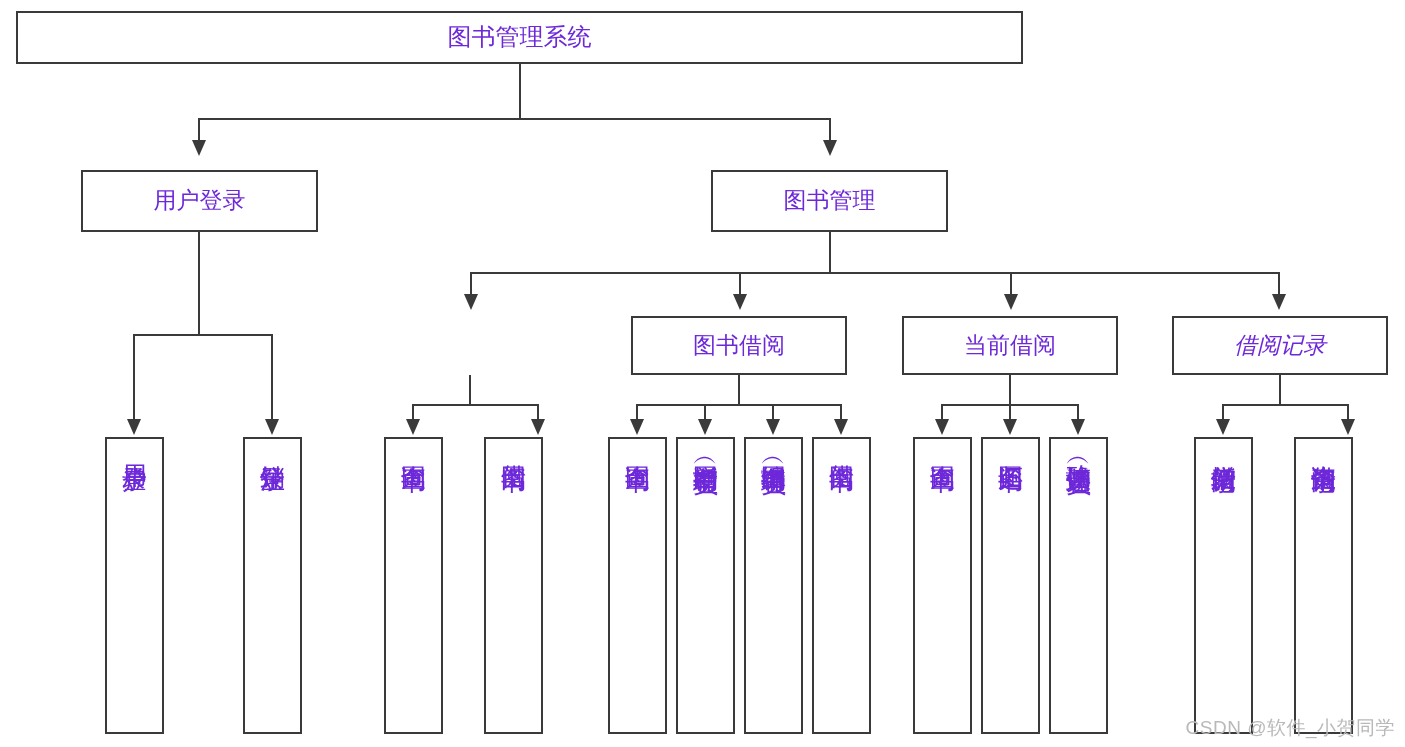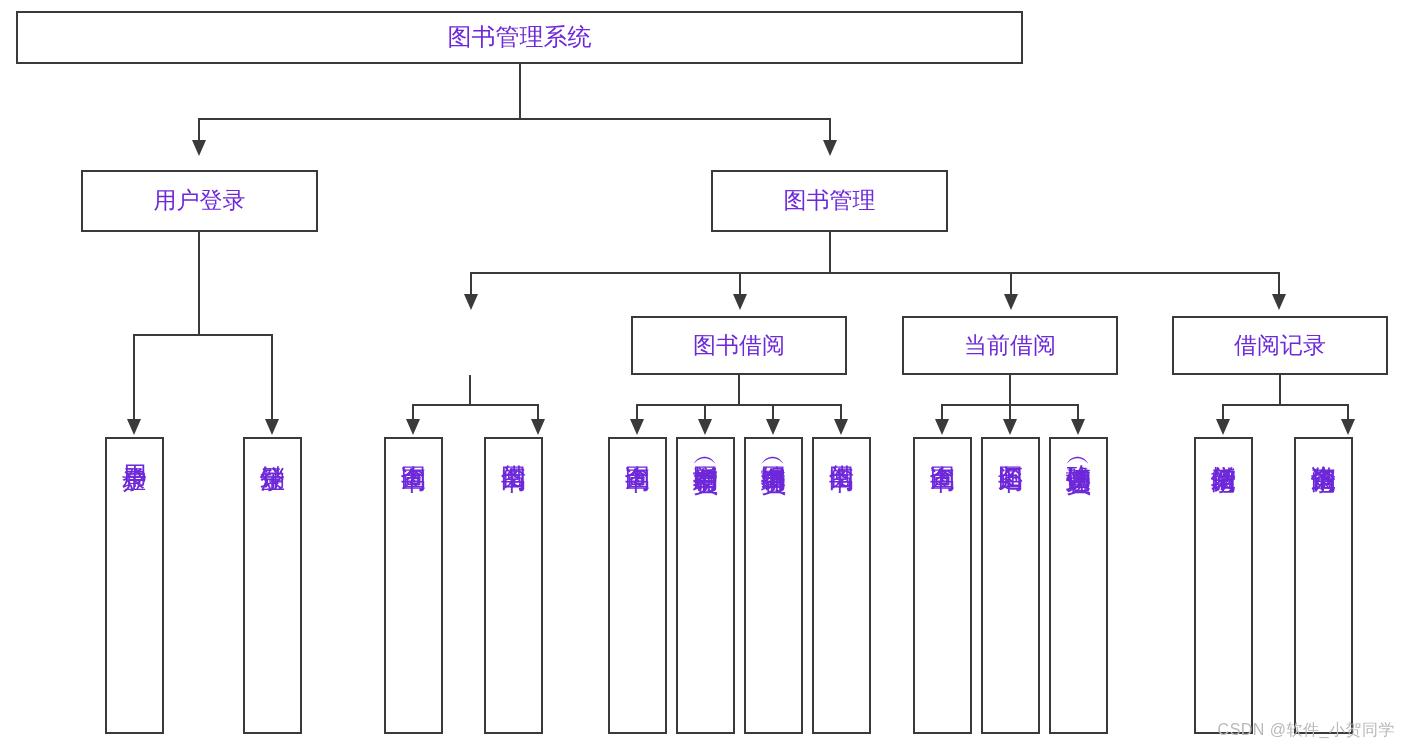--- a/index.html
+++ b/index.html
@@ -64,21 +64,21 @@
     width: 0;
     height: 0;
     border-left: 7px solid transparent;
     border-right: 7px solid transparent;
     border-top: 16px solid #3a3a3a;
   }
   .watermark {
     position: absolute;
     right: 10px;
     bottom: 6px;
-    font-size: 16px;
+    font-size: 19px;
     color: #b9b9b9;
     letter-spacing: 0.5px;
     white-space: nowrap;
     pointer-events: none;
   }
 </style>
 </head>
 <body>
 
 <div id="canvas">
@@ -126,21 +126,21 @@
   <div class="arrow" style="left:1004px; top:294px;"></div>
   <div class="edge edge-v" style="left:1278px; top:272px; width:2px; height:24px;"></div>
   <div class="arrow" style="left:1272px; top:294px;"></div>
 
   <div class="node horizontal" style="left:631px; top:316px; width:216px; height:59px;">
     <span class="node-label">图书借阅</span>
   </div>
   <div class="node horizontal" style="left:902px; top:316px; width:216px; height:59px;">
     <span class="node-label">当前借阅</span>
   </div>
-  <div class="node horizontal" style="left:1172px; top:316px; width:216px; height:59px;">
+  <div class="node horizontal" style="left:1172px; top:316px; width:216px; height:59px;font-style:italic;">
     <span class="node-label">借阅记录</span>
   </div>
 
   <div class="edge edge-v" style="left:469px; top:375px; width:2px; height:31px;"></div>
   <div class="edge edge-h" style="left:412px; top:404px; width:127px; height:2px;"></div>
   <div class="edge edge-v" style="left:412px; top:404px; width:2px; height:17px;"></div>
   <div class="arrow" style="left:406px; top:419px;"></div>
   <div class="edge edge-v" style="left:537px; top:404px; width:2px; height:17px;"></div>
   <div class="arrow" style="left:531px; top:419px;"></div>
 

